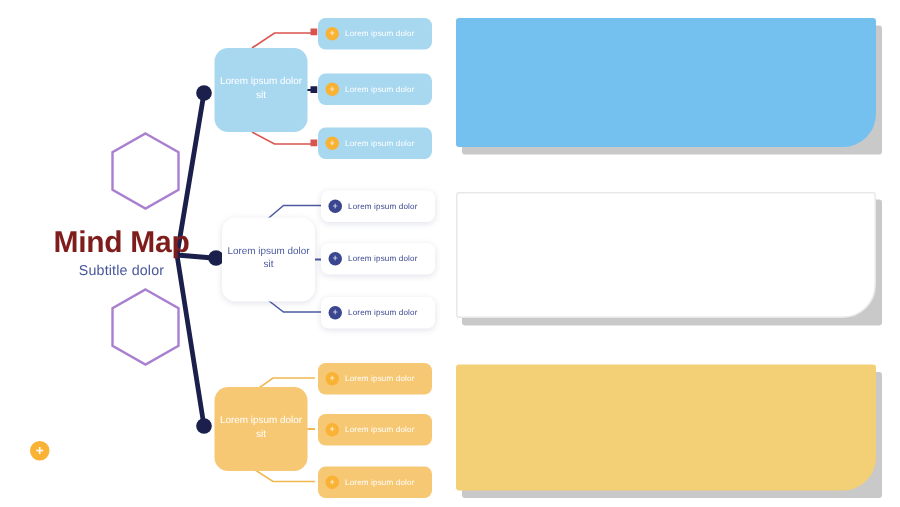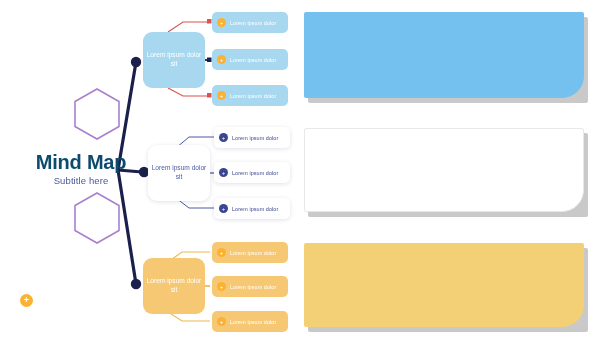--- a/index.html
+++ b/index.html
@@ -7,21 +7,21 @@
     width:600px; height:338px;
     background:#ffffff;
     font-family:"Liberation Sans", sans-serif;
     overflow:hidden;
   }
   #stage { position:relative; width:600px; height:338px; background:#ffffff; }
 
   
   .title-block { position:absolute; left:26px; top:152px; width:110px; text-align:center; }
   .title-main {
-    font-size:20px; font-weight:bold; color:#0c4a6e;
+    font-size:20px; font-weight:bold; color:#7f1d1d;
     letter-spacing:-0.2px; line-height:1.05;
   }
   .title-sub { font-size:9.5px; color:#49589c; margin-top:2px; letter-spacing:0.1px; }
 
   
   .hex { position:absolute; width:46px; height:52px; }
   .hex svg { display:block; width:100%; height:100%; }
   #hex-top { left:74px; top:88px; }
   #hex-bottom { left:74px; top:192px; }
 
@@ -118,21 +118,21 @@
     <path d="M176 198 L189 208 L214 208" stroke="#4b5aa0" stroke-width="1" fill="none"></path>
 
     <path d="M168 262 L182 252 L210 252" stroke="#f0b851" stroke-width="1.1" fill="none"></path>
     <path d="M205 286 L210 286" stroke="#f0b851" stroke-width="1.3" fill="none"></path>
     <path d="M182 286 L210 286" stroke="#f0b851" stroke-width="1.1" fill="none"></path>
     <path d="M168 312 L182 321 L210 321" stroke="#f0b851" stroke-width="1.1" fill="none"></path>
   </svg>
 
   <div class="title-block">
     <div class="title-main">Mind Map</div>
-    <div class="title-sub">Subtitle here</div>
+    <div class="title-sub">Subtitle dolor</div>
   </div>
 
   <div class="hex" id="hex-top">
     <svg viewBox="0 0 46 52">
         <polygon points="23,1 45,13.5 45,38.5 23,51 1,38.5 1,13.5" fill="none" stroke="#a97fd0" stroke-width="1.6"></polygon>
       </svg>
   </div>
   <div class="hex" id="hex-bottom">
     <svg viewBox="0 0 46 52">
         <polygon points="23,1 45,13.5 45,38.5 23,51 1,38.5 1,13.5" fill="none" stroke="#a97fd0" stroke-width="1.6"></polygon>

